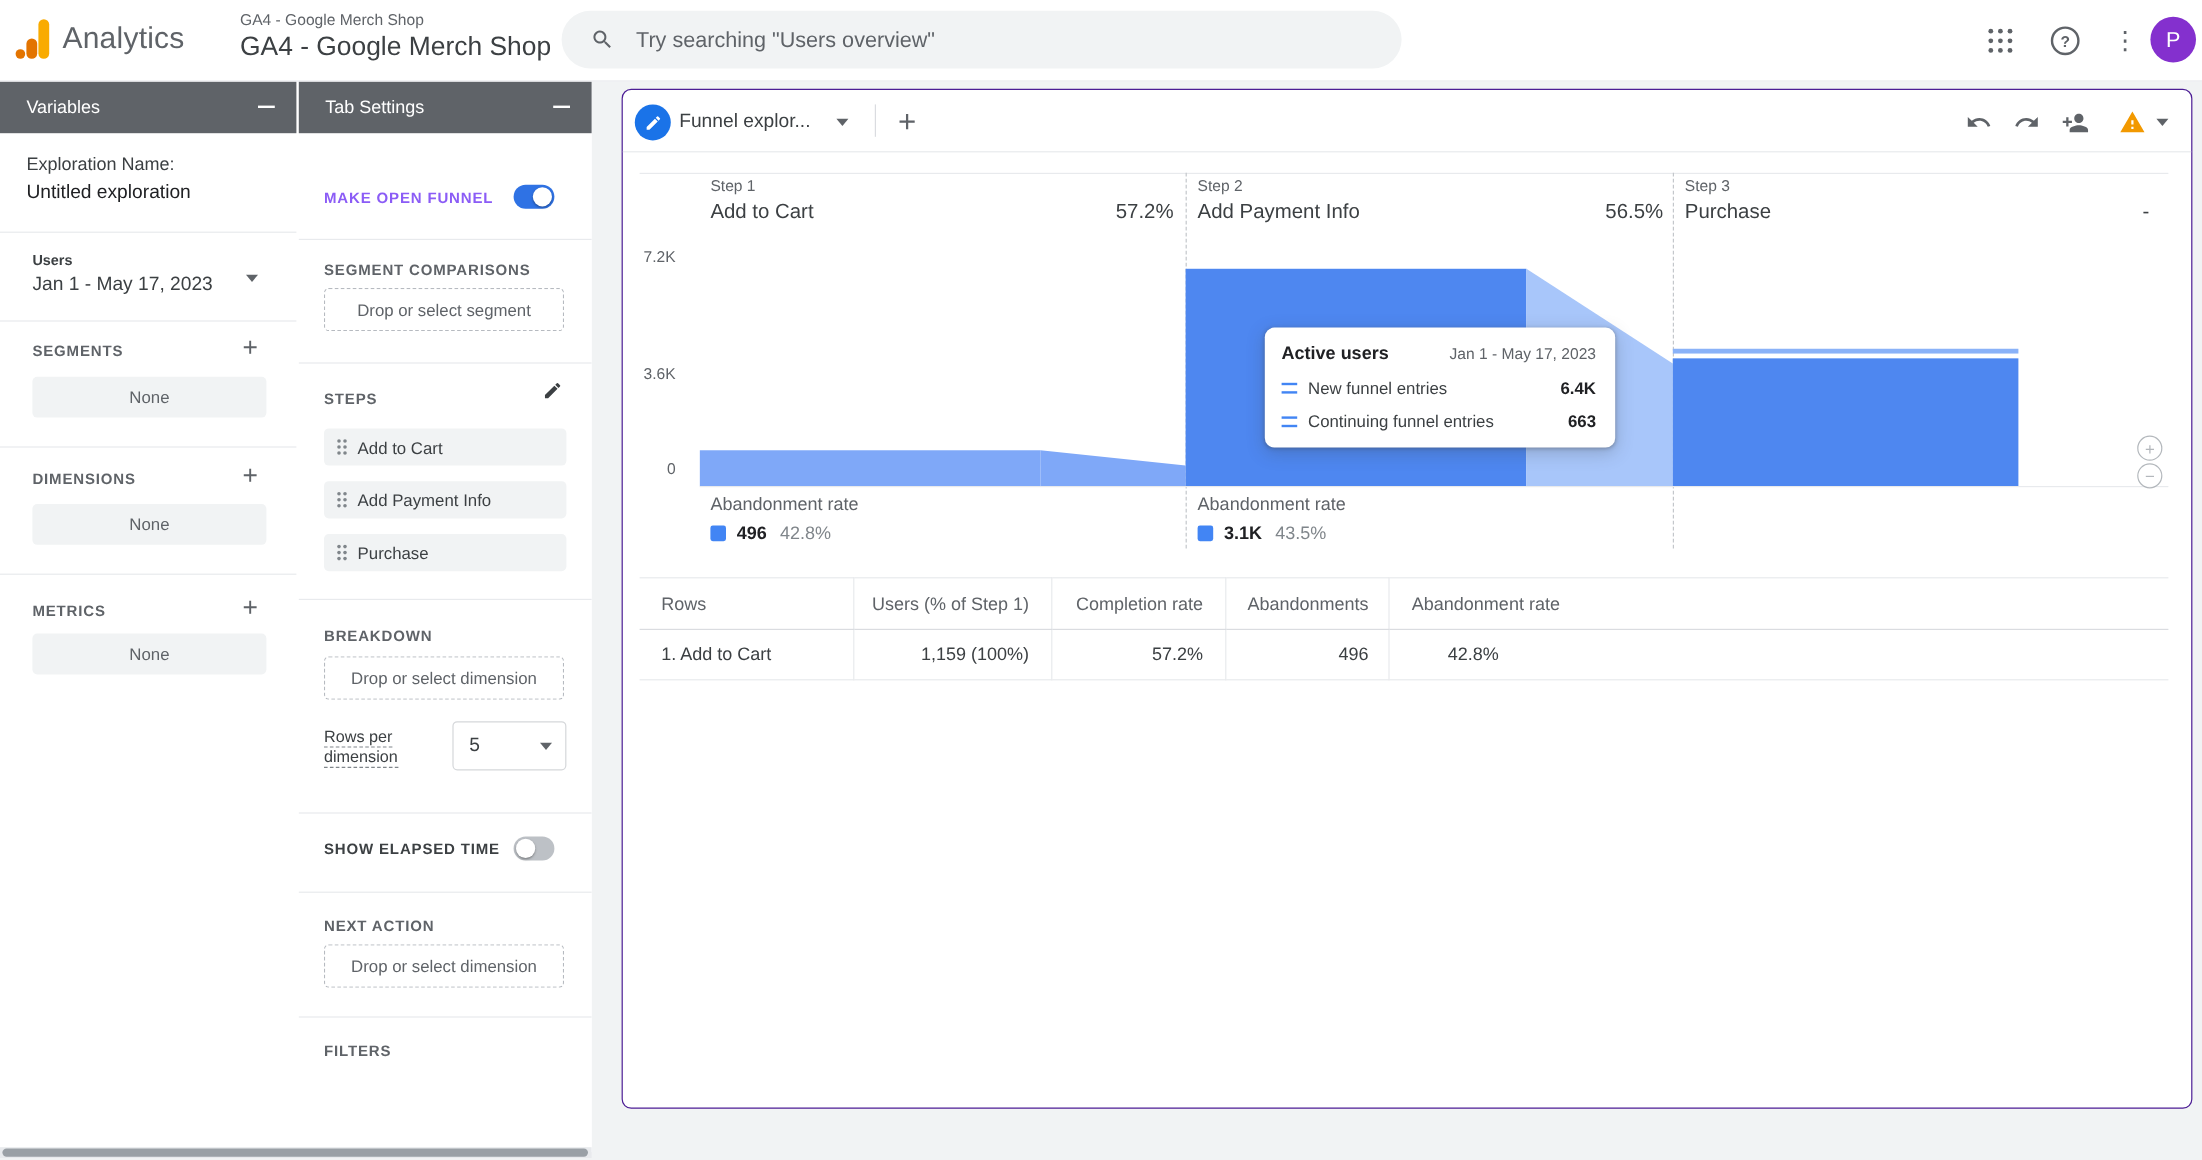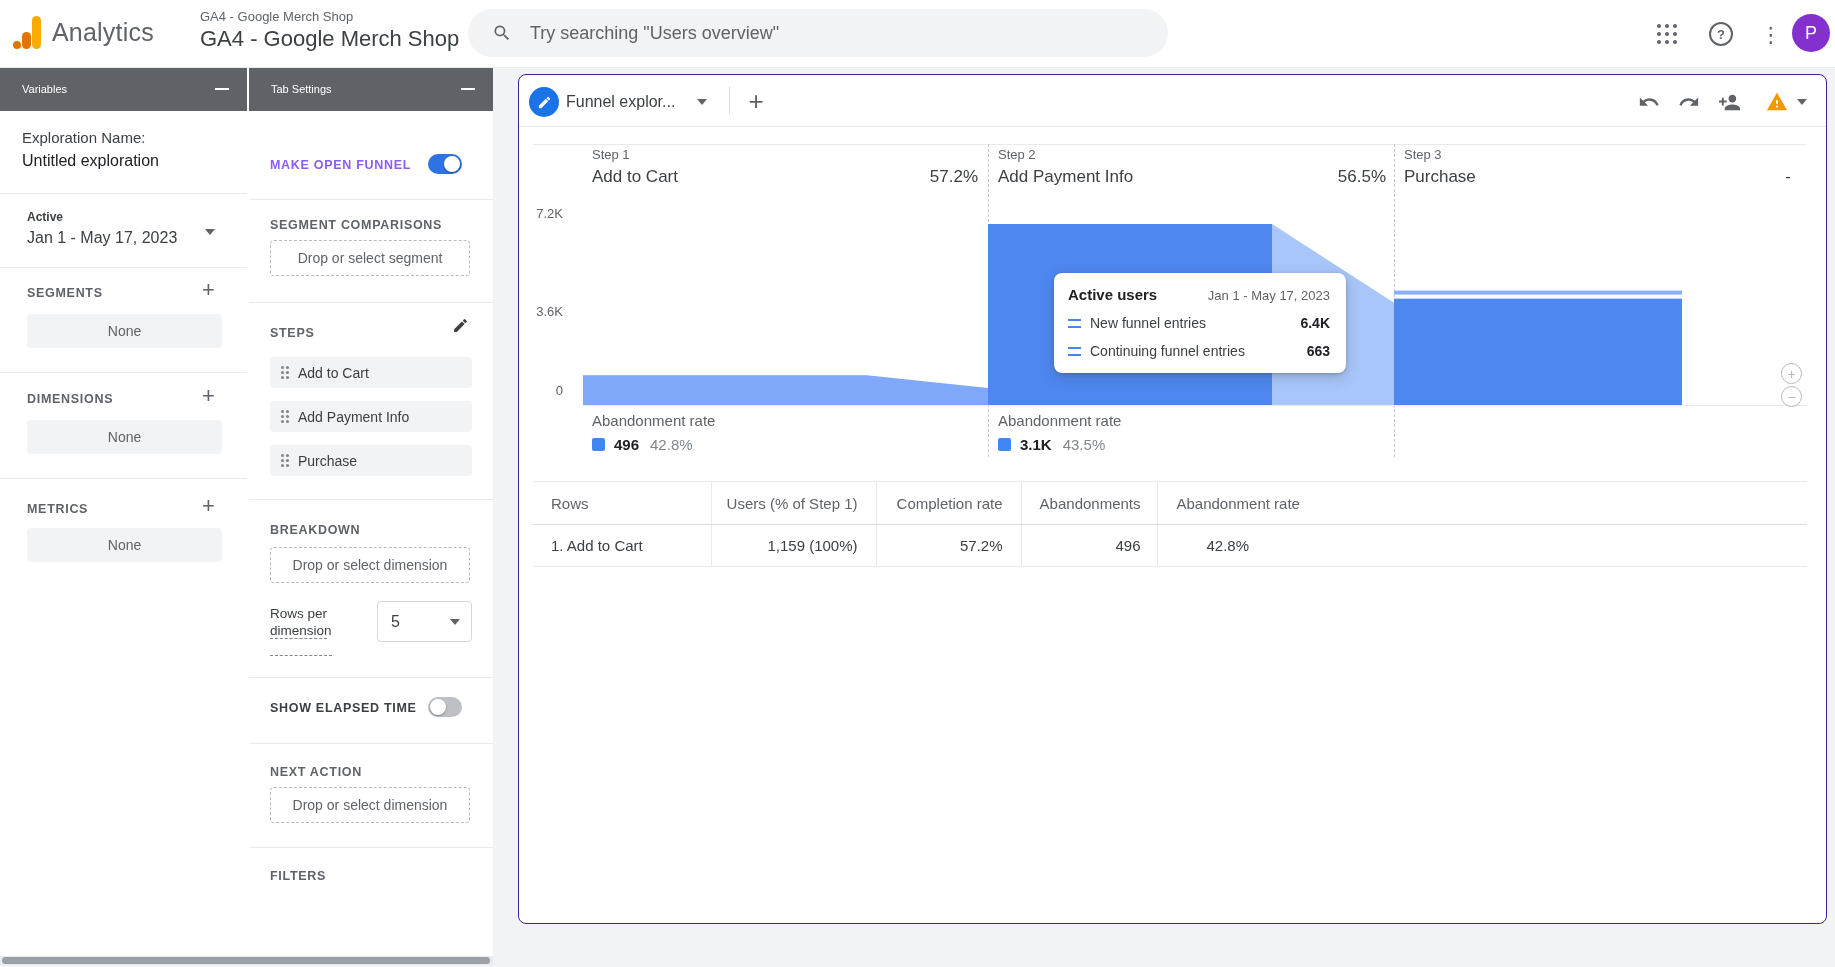--- a/index.html
+++ b/index.html
@@ -29,41 +29,41 @@
   .kebab{font-size:21px;color:#5f6368;line-height:1;}
   .avatar{position:absolute;left:1792px;top:14px;width:38px;height:38px;border-radius:50%;background:#8430ce;color:#fff;
     display:flex;align-items:center;justify-content:center;font-size:18px;font-weight:500;}
 
   
   .left-bg{position:absolute;left:0;top:67px;width:493px;height:893px;background:#fff;}
   .panel{position:absolute;top:67px;height:893px;background:#fff;z-index:5;}
   .panel-variables{left:0;width:247px;}
   .panel-tabsettings{left:249px;width:244px;}
   .phead{position:absolute;left:0;top:0;right:0;height:44px;background:#5f6368;color:#fff;display:flex;align-items:center;
-    padding:0 14px 0 22px;font-size:11px;font-weight:500;box-sizing:border-box;}
+    padding:0 14px 0 22px;font-size:15px;font-weight:500;box-sizing:border-box;}
   .min-btn{margin-left:auto;width:22px;height:22px;display:flex;align-items:center;justify-content:center;cursor:pointer;}
   .min-btn i{display:block;width:14px;height:2px;background:#fff;}
   .divider{position:absolute;left:0;right:0;height:1px;background:#e8eaed;}
   .seclabel{position:absolute;font-size:12.5px;font-weight:600;color:#5f6368;letter-spacing:.7px;}
   .plus{position:absolute;font-size:22px;font-weight:400;color:#5f6368;line-height:1;cursor:pointer;}
   .chip{position:absolute;left:27px;width:calc(100% - 52px);height:34px;background:#f1f3f4;border-radius:4px;
     display:flex;align-items:center;justify-content:center;font-size:14px;color:#5f6368;}
   .caret{width:0;height:0;border-left:5px solid transparent;border-right:5px solid transparent;border-top:6px solid #5f6368;}
   .dropzone{position:absolute;left:21px;width:200px;border:1px dashed #b6bac0;border-radius:4px;background:#fff;
     display:flex;align-items:center;justify-content:center;text-align:center;font-size:14px;color:#5f6368;box-sizing:border-box;cursor:pointer;}
   .stepchip{position:absolute;left:21px;width:202px;height:31px;background:#f1f3f4;border-radius:4px;display:flex;align-items:center;cursor:grab;}
   .grip{width:3px;height:3px;border-radius:50%;background:#80868b;margin-left:11px;margin-right:14px;flex:none;
     box-shadow:0 5px 0 #80868b,0 10px 0 #80868b,5px 0 0 #80868b,5px 5px 0 #80868b,5px 10px 0 #80868b;position:relative;top:-5px;}
   .stepchip span{font-size:14px;color:#3c4043;}
   .switch{position:absolute;width:34px;height:20px;border-radius:10px;background:#bdc1c6;cursor:pointer;}
   .switch .knob{position:absolute;top:2px;left:2px;width:16px;height:16px;border-radius:50%;background:#fff;
     box-shadow:0 1px 2px rgba(0,0,0,.35);transition:left .1s;}
   .switch.on{background:#2f72e4;}
   .switch.on .knob{left:16px;}
-  .underdash{border-bottom:1px dashed #80868b;padding-bottom:17px;}
+  .underdash{border-bottom:1px dashed #80868b;padding-bottom:1px;}
   .select5{position:absolute;left:128px;top:534px;width:95px;height:41px;border:1px solid #d5d7da;border-radius:4px;
     box-sizing:border-box;display:flex;align-items:center;cursor:pointer;background:#fff;}
   .select5 b{font-size:16px;font-weight:400;color:#3c4043;margin-left:13px;}
   .select5 .caret{margin-left:auto;margin-right:11px;}
 
   
   .card{position:absolute;left:518px;top:74px;width:1309px;height:850px;background:#fff;border:1px solid #4c1d95;
     border-radius:8px;box-sizing:border-box;z-index:4;}
   .tabstrip{position:absolute;left:0;top:0;right:0;height:51px;border-bottom:1px solid #e8eaed;}
   .pencil-circle{position:absolute;left:10px;top:12px;width:30px;height:30px;border-radius:50%;background:#1a73e8;
@@ -167,21 +167,21 @@
       <span>Variables</span>
       <span class="min-btn">
           <i></i>
         </span>
     </div>
 
     <div class="abs" style="left:22px;top:62px;font-size:15px;color:#3c4043;">Exploration Name:</div>
     <div class="abs" style="left:22px;top:85px;font-size:16px;color:#202124;">Untitled exploration</div>
     <div class="divider" style="top:126px;"></div>
 
-    <div class="abs" style="left:27px;top:143px;font-size:12px;font-weight:700;color:#3c4043;">Active</div>
+    <div class="abs" style="left:27px;top:143px;font-size:12px;font-weight:700;color:#3c4043;">Users</div>
     <div class="abs" style="left:27px;top:162px;font-size:16px;color:#3c4043;">Jan 1 - May 17, 2023</div>
     <span class="caret abs" style="left:205px;top:162px;"></span>
     <div class="divider" style="top:200px;"></div>
 
     <div class="seclabel" style="left:27px;top:219px;">SEGMENTS</div>
     <span class="plus" style="left:202px;top:212px;">+</span>
     <div class="chip" style="top:247px;">None</div>
     <div class="divider" style="top:305px;"></div>
 
     <div class="seclabel" style="left:27px;top:325px;">DIMENSIONS</div>

